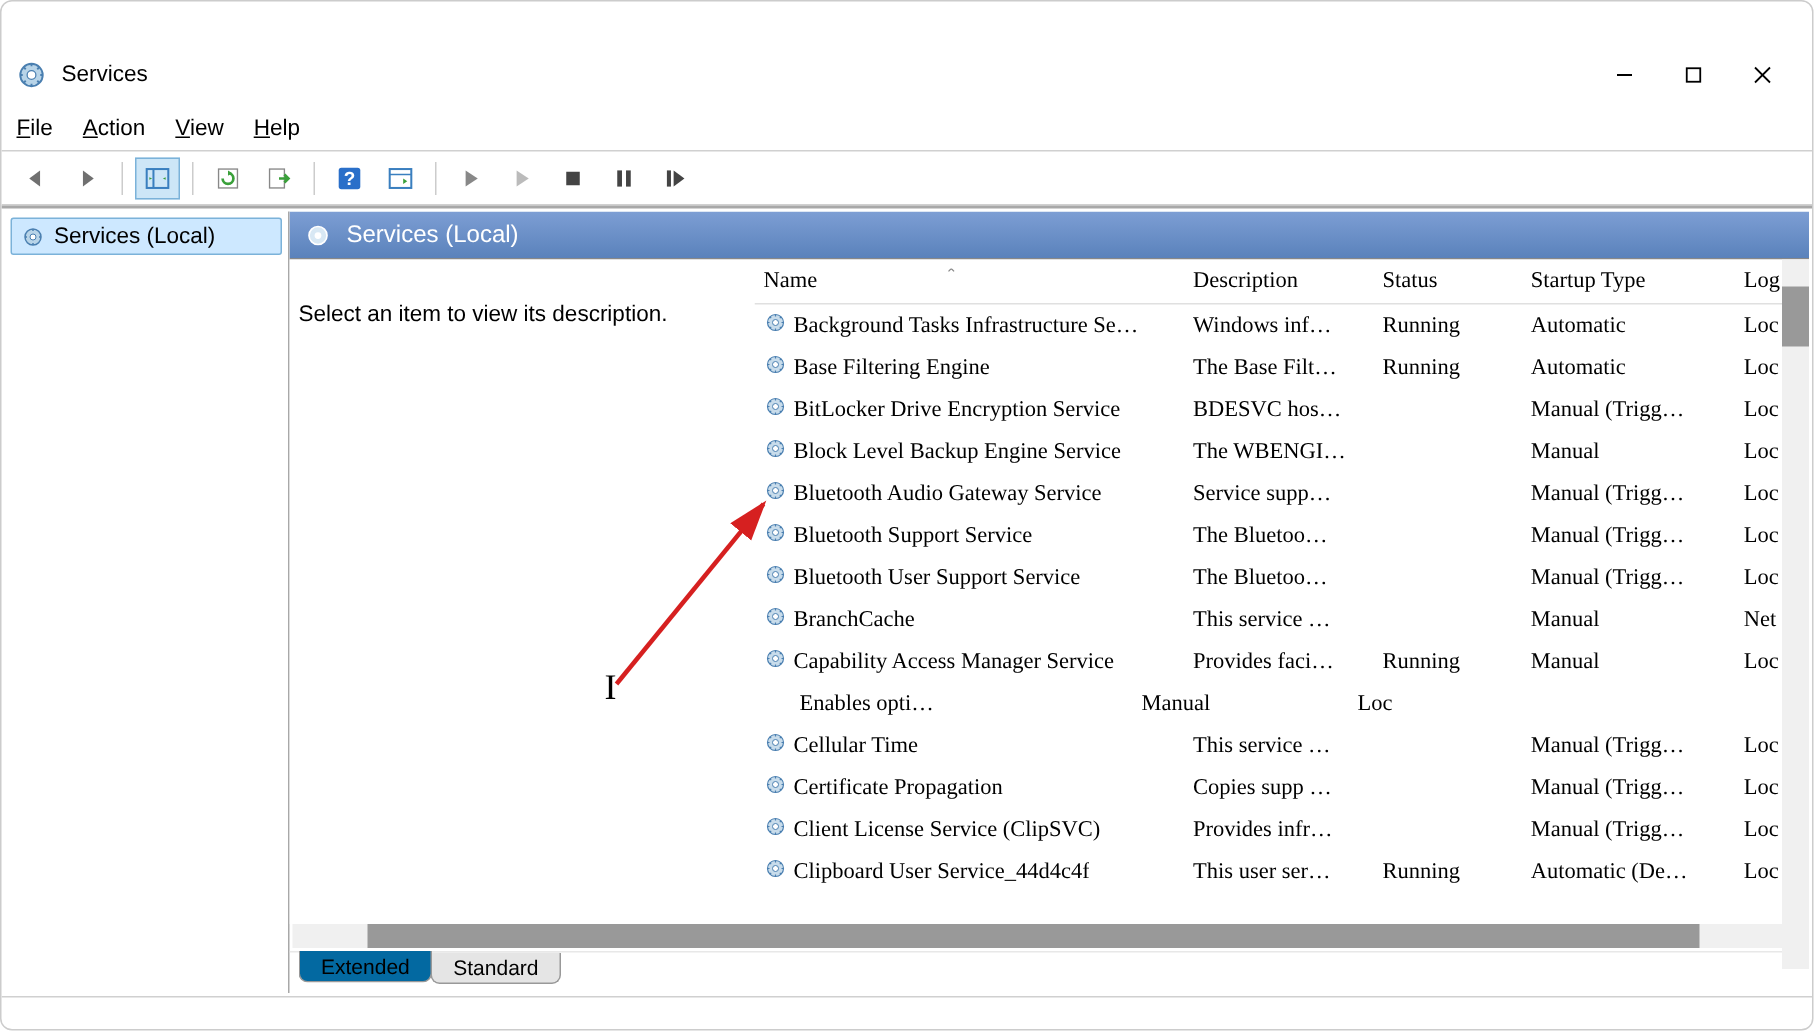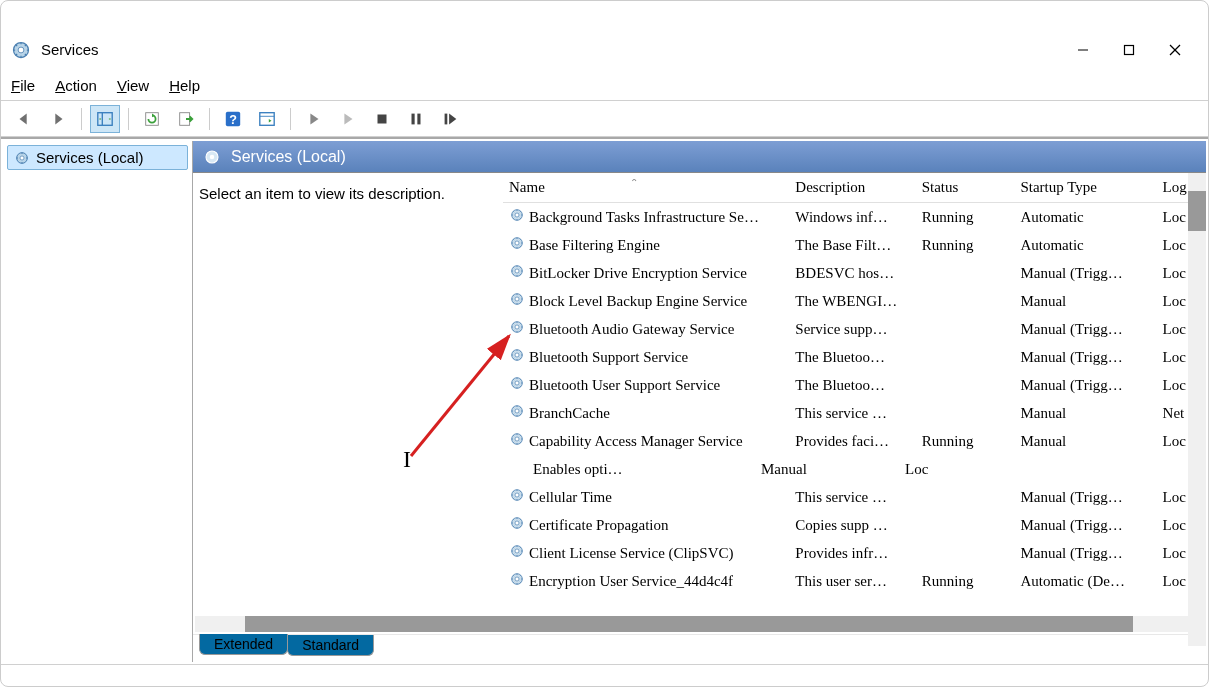--- a/index.html
+++ b/index.html
@@ -117,21 +117,21 @@
     .list-header svg { width: 18px; height: 18px; margin-right: 10px; }
 
     .body-split {
       flex: 1;
       display: flex;
       overflow: hidden;
       background: #fff;
     }
     .desc-panel {
       width: 310px;
-      padding: 12px 6px;
+      padding: 28px 6px;
       font-size: 15px;
     }
     .list-panel {
       flex: 1;
       overflow: hidden;
       position: relative;
       display: flex;
       flex-direction: column;
       font-family: Liberation Serif, serif;
     }
@@ -202,21 +202,21 @@
       border-top: 1px solid #e8e8e8;
     }
     .tab {
       padding: 2px 14px;
       border: 1px solid #999;
       border-top: none;
       border-bottom-left-radius: 6px;
       border-bottom-right-radius: 6px;
       font-size: 14px;
       margin-right: -1px;
-      background: #0369a1;
+      background: #e5e5e5;
     }
     .tab.active {
       background: #0369a1;
       position: relative;
       top: -1px;
     }
 
     .statusbar {
       height: 22px;
       border-top: 1px solid #d0d0d0;
@@ -585,21 +585,21 @@
               <div class="col-startup">Manual (Trigg…</div>
               <div class="col-log">Loc</div>
             </div>
             <div class="row">
               <div class="col-name">
                 <span><svg viewBox="0 0 24 24">
                     <circle cx="12" cy="12" r="8" fill="#c8dceb" stroke="#4a7fb0" stroke-width="1.2"></circle>
                     <circle cx="12" cy="12" r="3" fill="#fff" stroke="#4a7fb0"></circle>
                     <path d="M12 4v2M12 18v2M4 12h2M18 12h2M6.5 6.5l1.2 1.2M16.3 16.3l1.2 1.2M6.5 17.5l1.2-1.2M16.3 7.7l1.2-1.2" stroke="#4a7fb0" stroke-width="1.2"></path>
                   </svg></span>
-                <span class="svc-name">Encryption User Service_44d4c4f</span>
+                <span class="svc-name">Clipboard User Service_44d4c4f</span>
               </div>
               <div class="col-desc">This user ser…</div>
               <div class="col-status">Running</div>
               <div class="col-startup">Automatic (De…</div>
               <div class="col-log">Loc</div>
             </div>
           </div>
       </div>
     </div>
 

